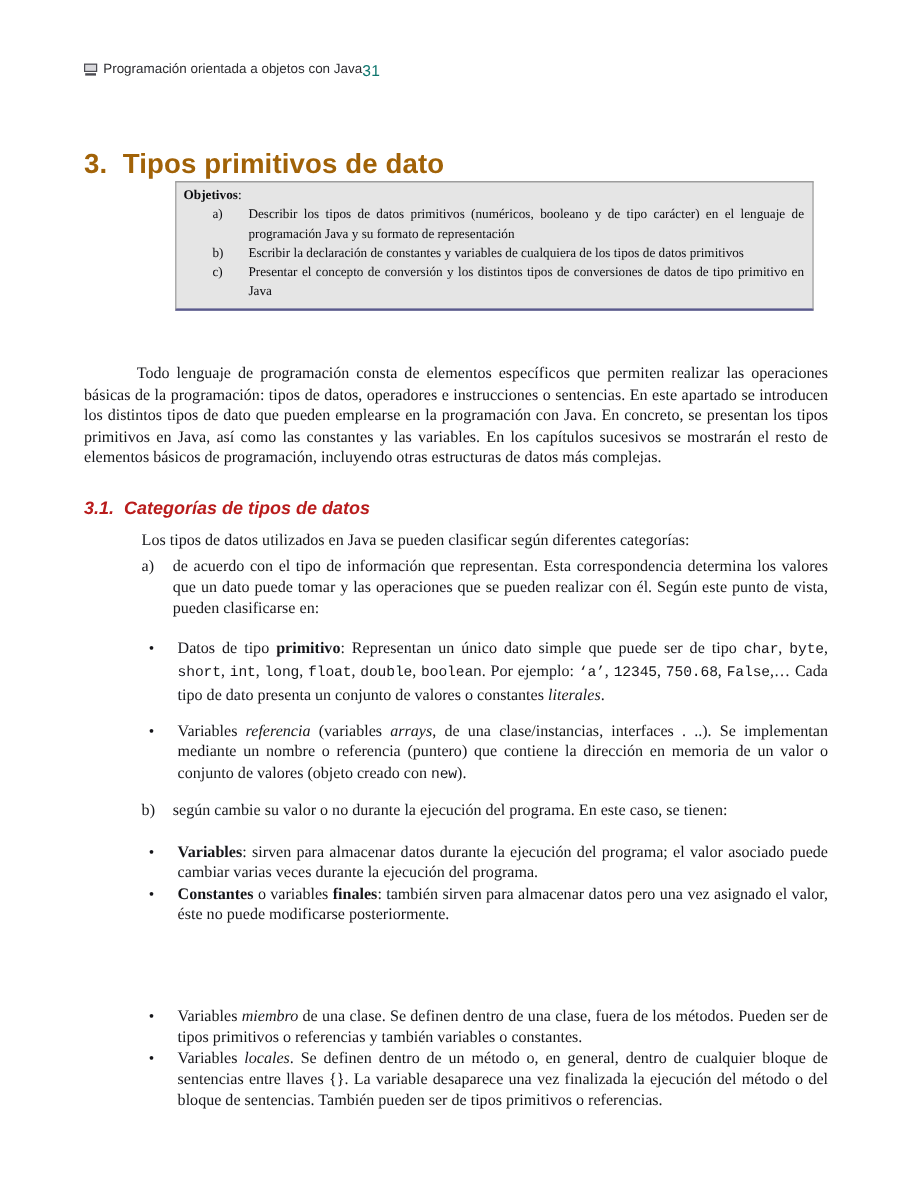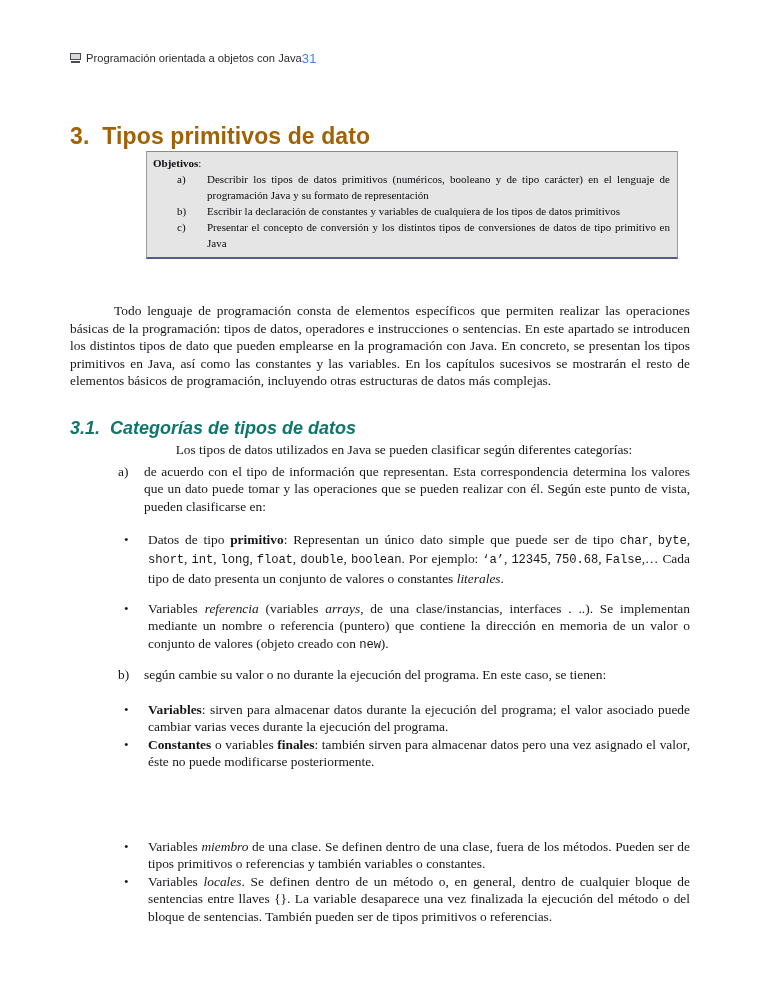--- a/index.html
+++ b/index.html
@@ -61,21 +61,21 @@
   .monitor-icon .base {
     position: absolute;
     left: 1px;
     bottom: 0;
     width: 9px;
     height: 2px;
     background: #4a4a50;
   }
   .header-page-number {
     font-size: 13px;
-    color: #3b82f6;
+    color: #0f766e;
     letter-spacing: .3px;
   }
 
   
   .chapter-title {
     position: absolute;
     left: 70px;
     top: 108px;
     font-family: "Liberation Sans", "DejaVu Sans", sans-serif;
     font-weight: bold;
@@ -132,32 +132,32 @@
     text-justify: inter-word;
   }
   .body-par.indent { text-indent: 44px; }
 
   .section-title {
     position: absolute;
     left: 70px;
     font-family: "Liberation Sans", "DejaVu Sans", sans-serif;
     font-weight: bold;
     font-style: italic;
-    font-size: 18px;
-    color: #0f766e;
+    font-size: 15px;
+    color: #b91c1c;
     white-space: pre;
   }
 
   .intro-par {
     position: absolute;
     left: 118px;
     width: 572px;
     font-size: 13.4px;
     line-height: 17.4px;
-    text-align: center;
+    text-align: left;
   }
 
   
   .letter-item {
     position: absolute;
     left: 118px;
     width: 572px;
     display: flex;
     font-size: 13.4px;
     line-height: 17.4px;

